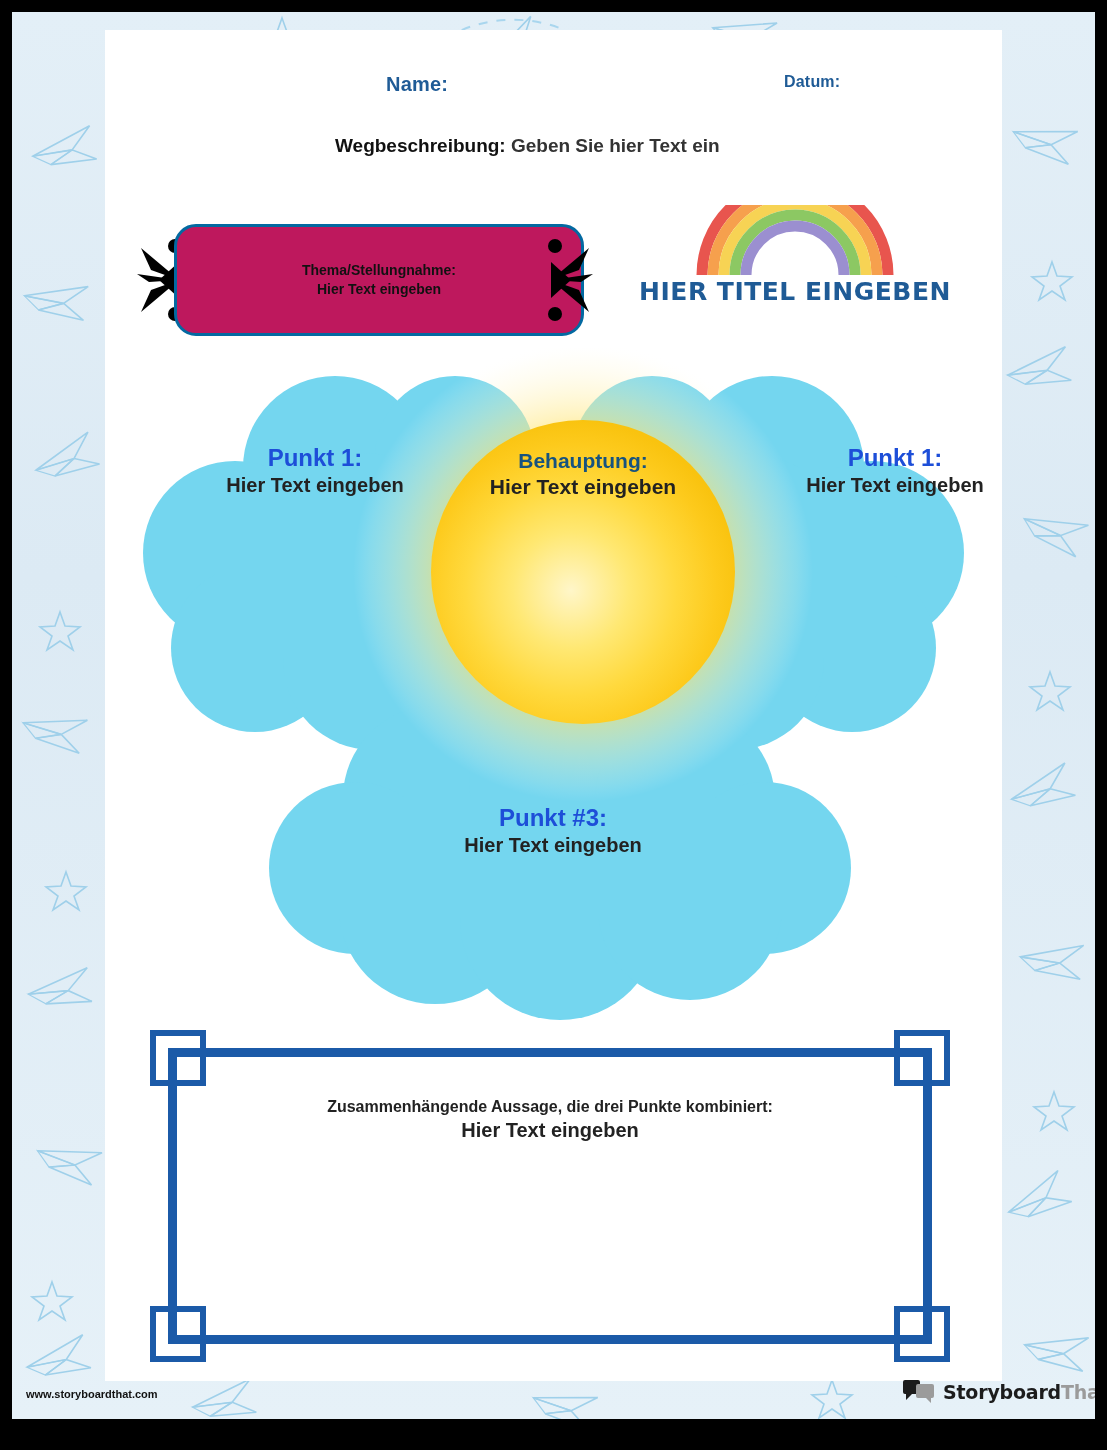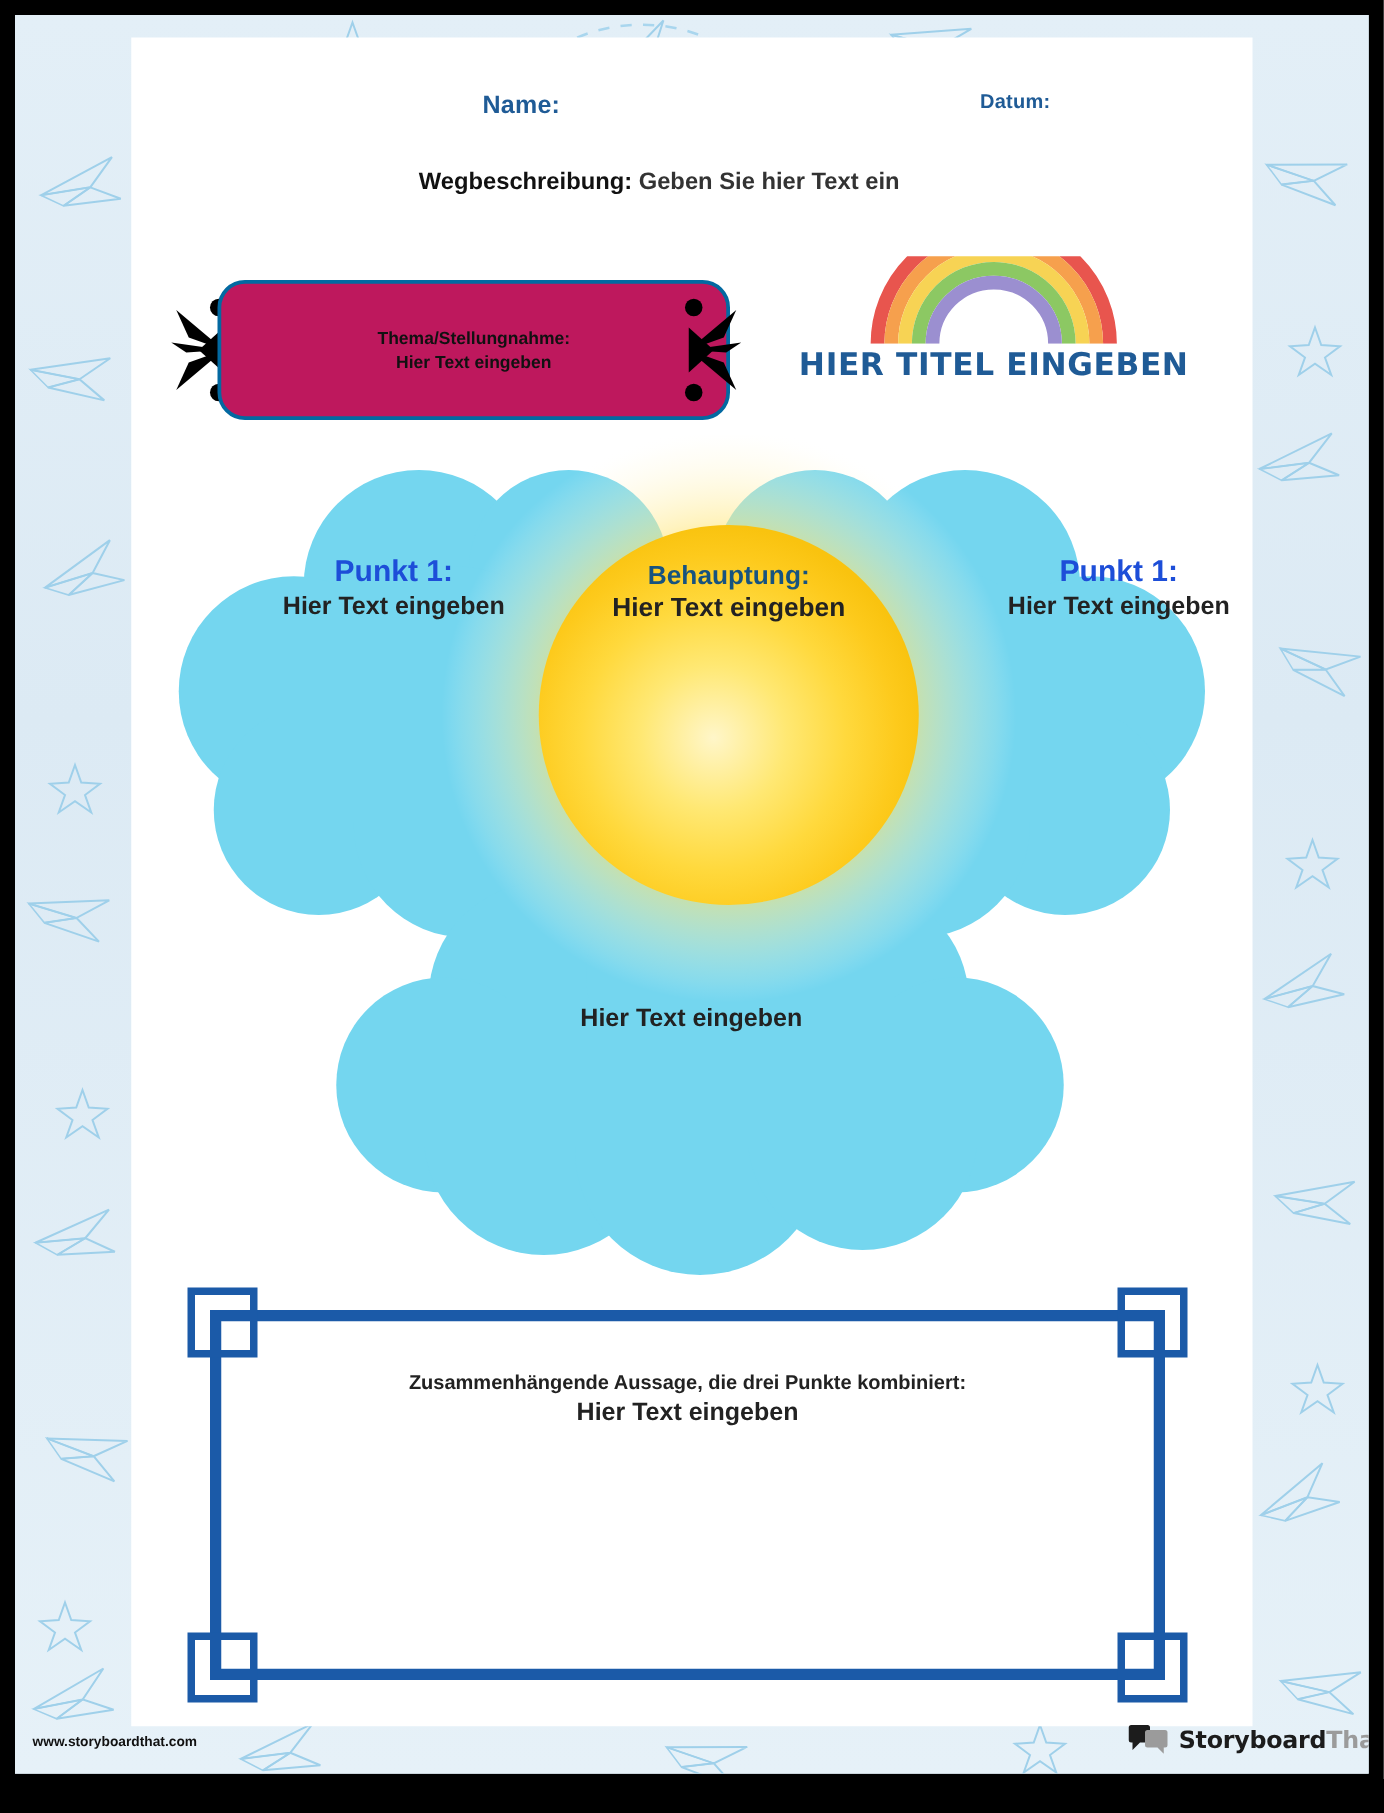--- a/index.html
+++ b/index.html
@@ -343,20 +343,21 @@
       </div>
 
       <div id="suntext-clip">
         <div id="suntext">
           <span class="lbl">Behauptung:</span>
           <span class="val">Hier Text eingeben</span>
         </div>
       </div>
 
       <div class="cloudtext" id="txt-bottom">
+        <span class="lbl">Punkt #3:</span>
         <span class="val">Hier Text eingeben</span>
       </div>
     </div>
 
     <div id="conclusion">
       <div id="conc-border"></div>
       <div class="corner-sq tl"></div>
       <div class="corner-sq tr"></div>
       <div class="corner-sq bl"></div>
       <div class="corner-sq br"></div>

